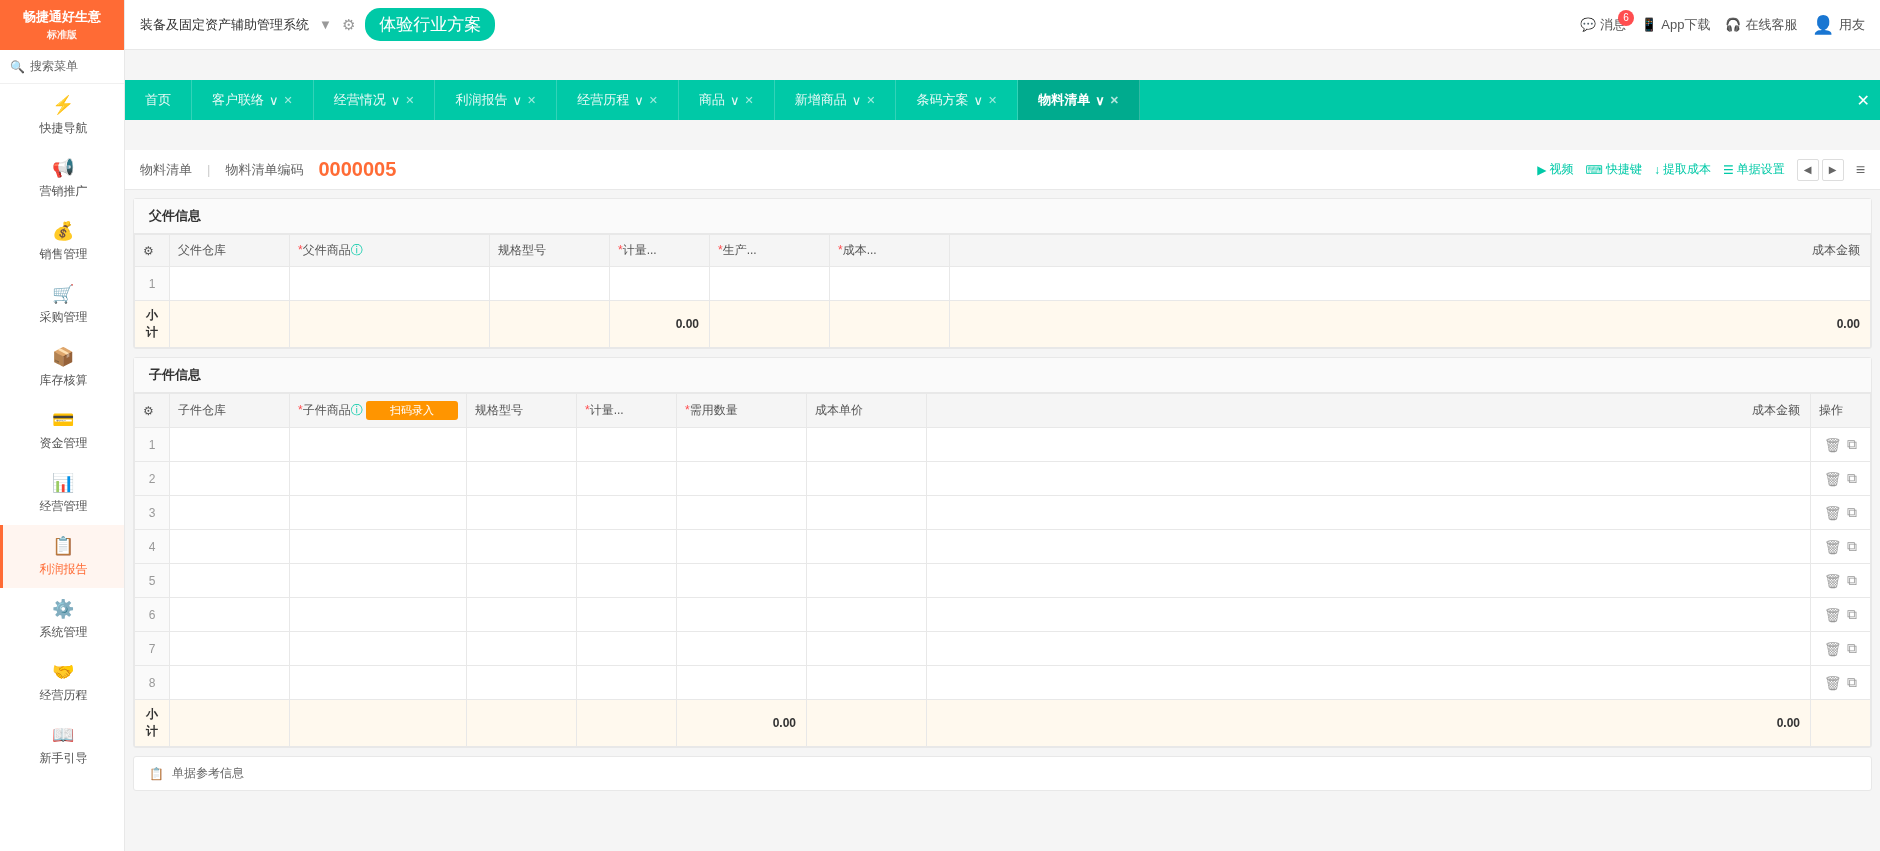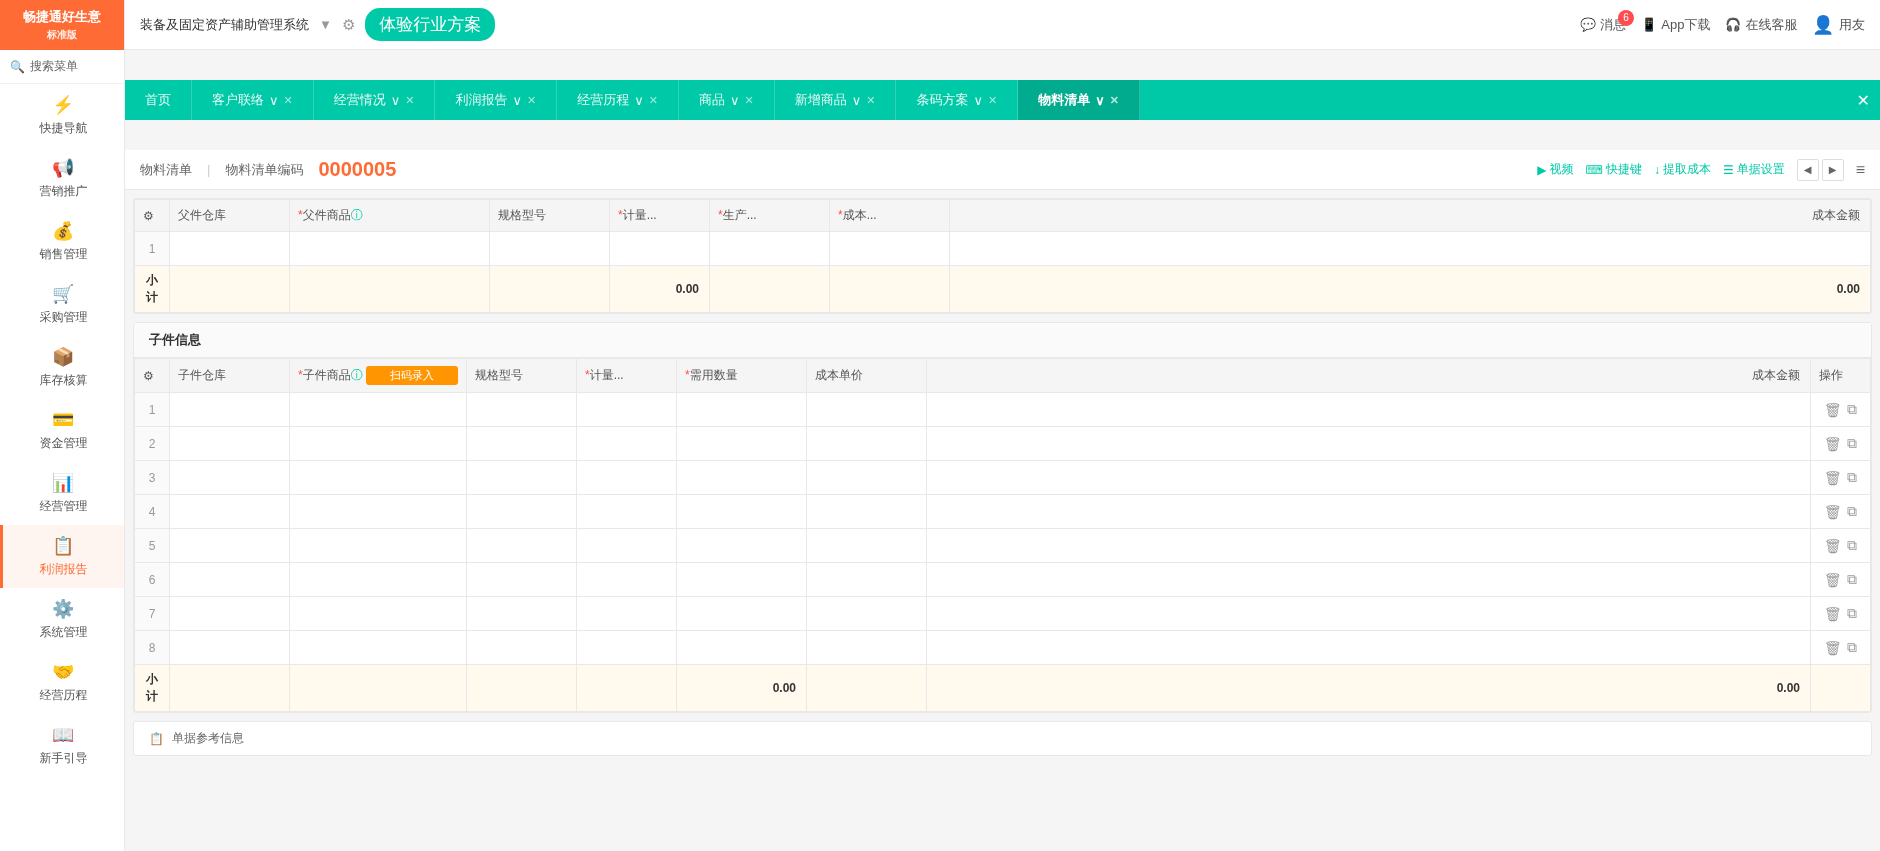--- a/index.html
+++ b/index.html
@@ -390,20 +390,21 @@
         </span>
         <div class="nav-arrows">
           <div class="nav-arrow">◀</div>
           <div class="nav-arrow">▶</div>
         </div>
         <span style="cursor:pointer; color:#666; font-size:16px;">≡</span>
       </div>
     </div>
 
     <div class="section">
+      <div class="section-title">父件信息</div>
       <div style="position:relative;">
         <table class="data-table">
           <thead>
             <tr>
               <th class="gear-col">
                 <span>⚙</span>
               </th>
               <th style="width:120px;">父件仓库</th>
               <th style="width:200px;"><span class="required">*</span>父件商品<span style="color:#00c9a7;">ⓘ</span></th>
               <th style="width:120px;">规格型号</th>

